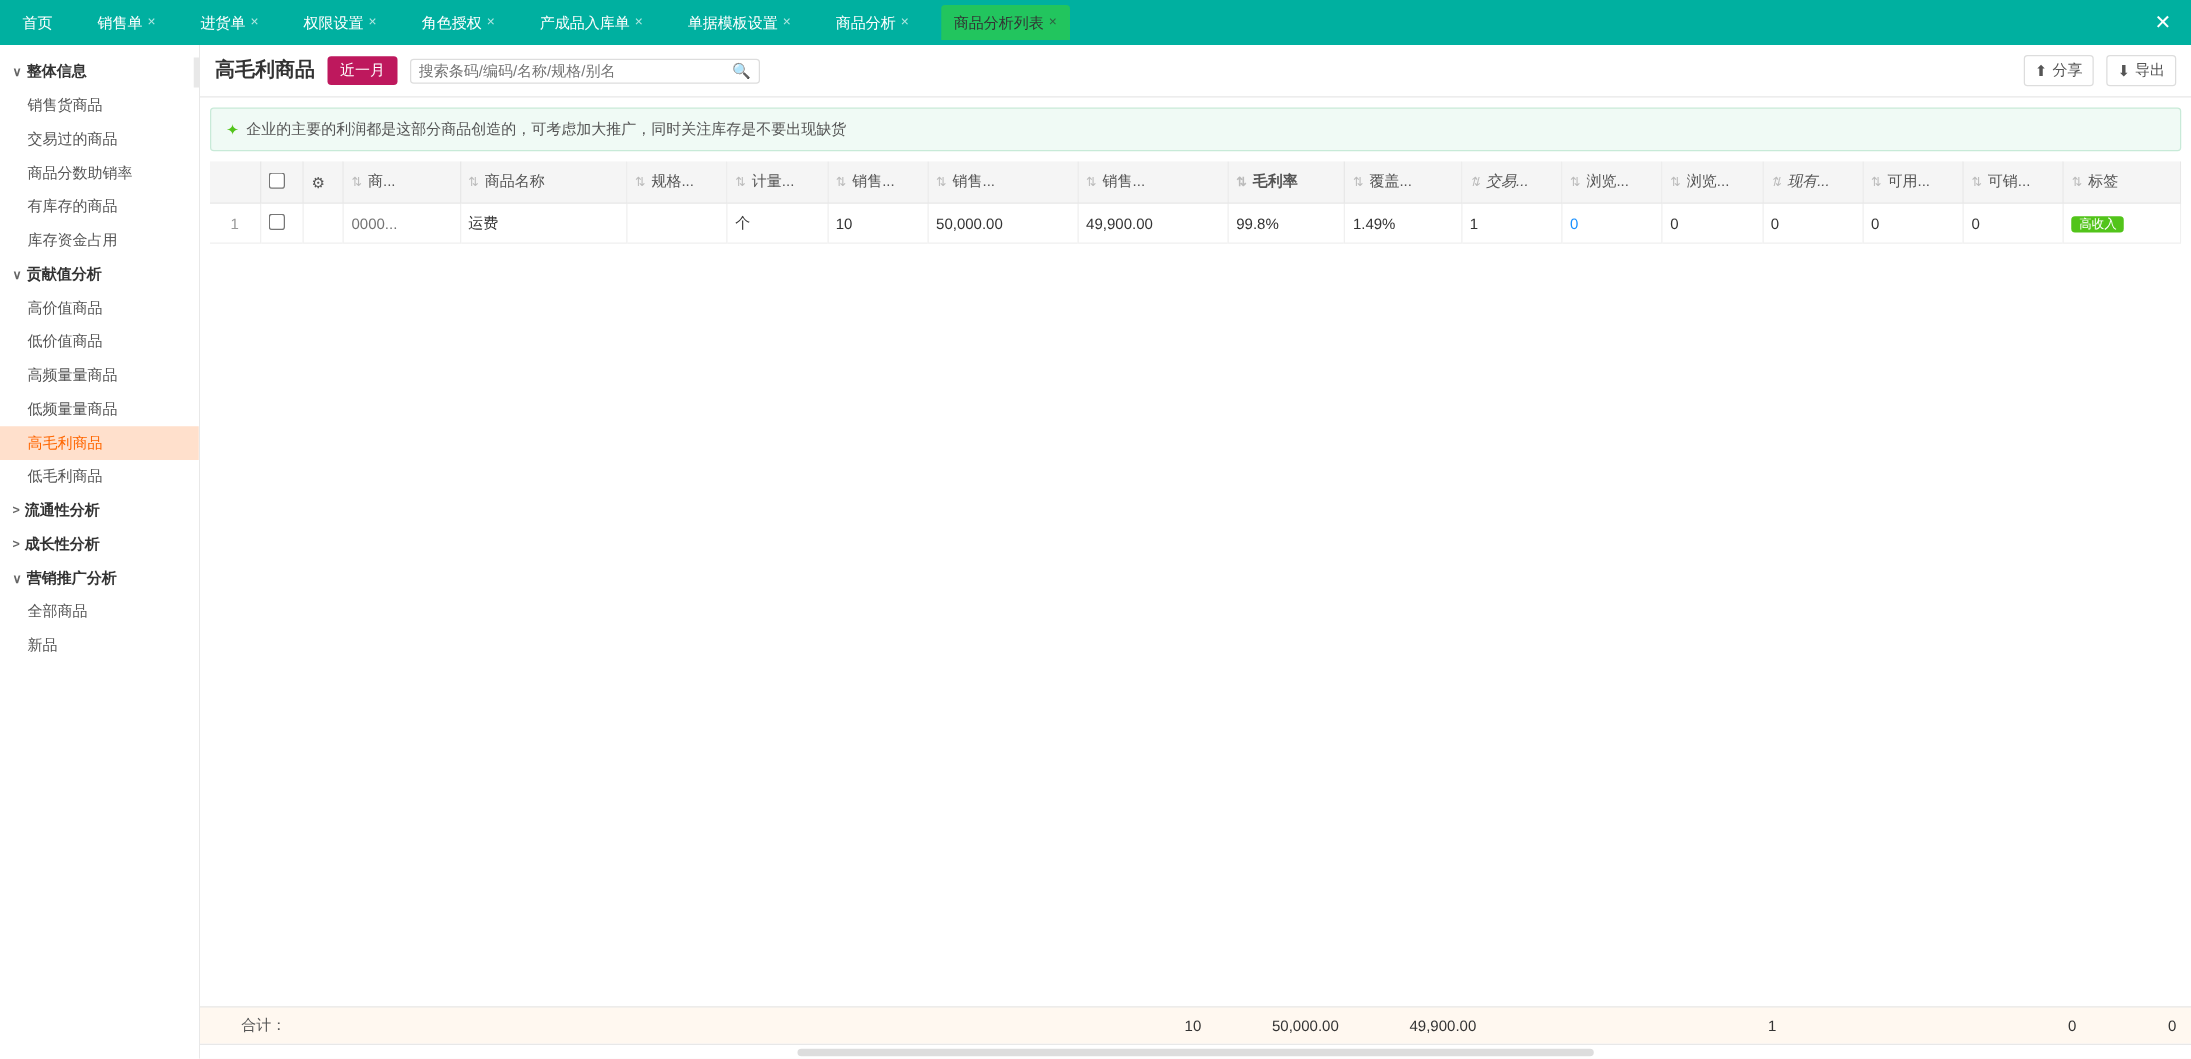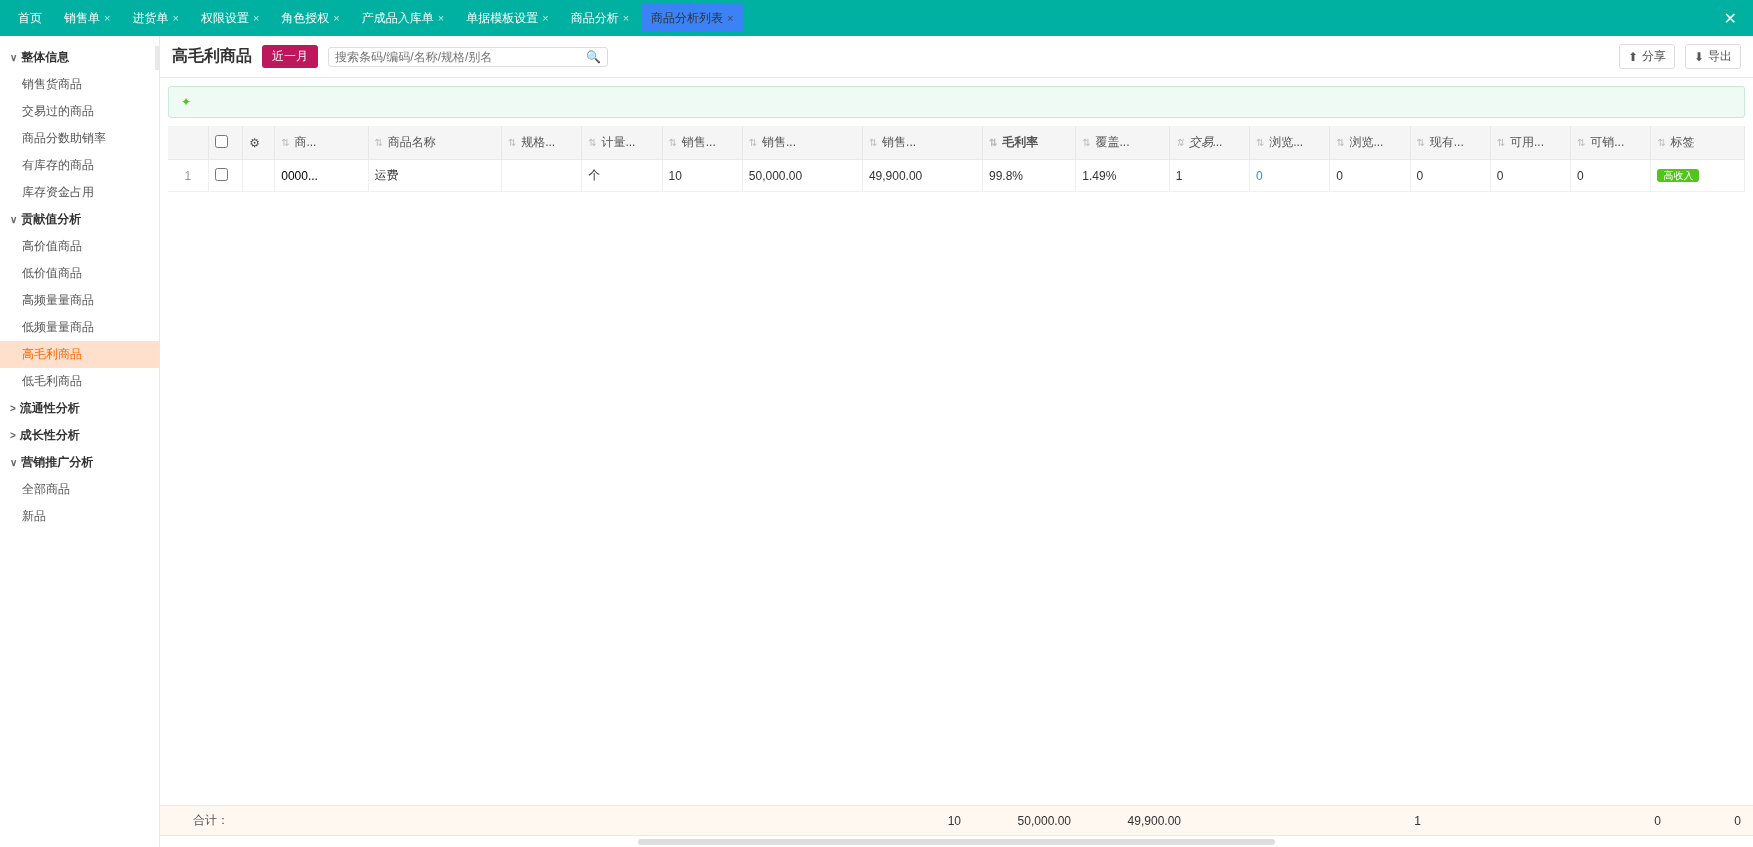--- a/index.html
+++ b/index.html
@@ -19,21 +19,21 @@
       display: flex;
       align-items: center;
       padding: 0 10px;
       height: 28px;
       cursor: pointer;
       border-radius: 3px 3px 0 0;
       color: white;
       white-space: nowrap;
       gap: 4px;
     }
-    .nav-tab.active { background: #3b82f6; color: #333; border-radius: 3px 3px 0 0; }
+    .nav-tab.active { background: #22c55e; color: #333; border-radius: 3px 3px 0 0; }
     .nav-tab .close-x { font-size: 11px; opacity: 0.7; cursor: pointer; }
     .nav-close-btn {
       margin-left: auto;
       color: white;
       cursor: pointer;
       font-size: 16px;
       padding: 0 8px;
     }
 
     
@@ -233,21 +233,21 @@
     
     .table-container::-webkit-scrollbar { height: 6px; width: 6px; }
     .table-container::-webkit-scrollbar-track { background: #f1f1f1; }
     .table-container::-webkit-scrollbar-thumb { background: #ccc; border-radius: 3px; }
   </style>
 </head>
 <body>
 
 <div class="top-nav">
 
-  <div id="nav-tabs-container" style="display:flex;align-items:flex-start;gap:2px;flex:1;">
+  <div id="nav-tabs-container" style="display:flex;align-items:flex-start;gap:16px;flex:1;">
       <div class="nav-tab">
         <span>首页</span>
       </div>
       <div class="nav-tab">
         <span>销售单</span>
         <span class="close-x">×</span>
       </div>
       <div class="nav-tab">
         <span>进货单</span>
         <span class="close-x">×</span>
@@ -347,20 +347,21 @@
         </button>
         <button class="action-btn">
           <span>⬇</span>
           <span>导出</span>
         </button>
       </div>
     </div>
 
     <div class="info-banner">
       <span class="info-icon">✦</span>
+      <span>企业的主要的利润都是这部分商品创造的，可考虑加大推广，同时关注库存是不要出现缺货</span>
     </div>
 
     <div class="table-container">
       <table>
         <thead id="table-head">
             <tr>
               <th style="width: 30px; text-align: center;"></th>
               <th style="width: 24px;"><input type="checkbox" style=""></th>
               <th style="width: 24px;">⚙</th>
               <th style="width: 70px;"><span class="col-sort">⇅ </span><span>商...</span></th>
@@ -368,32 +369,32 @@
               <th style="width: 60px;"><span class="col-sort">⇅ </span><span>规格...</span></th>
               <th style="width: 60px;"><span class="col-sort">⇅ </span><span>计量...</span></th>
               <th style="width: 60px;"><span class="col-sort">⇅ </span><span>销售...</span></th>
               <th style="width: 90px;"><span class="col-sort">⇅ </span><span>销售...</span></th>
               <th style="width: 90px;"><span class="col-sort">⇅ </span><span>销售...</span></th>
               <th style="width: 70px; font-weight: bold;"><span class="col-sort">⇅ </span><span>毛利率</span></th>
               <th style="width: 70px;"><span class="col-sort">⇅ </span><span>覆盖...</span></th>
               <th style="width: 60px; font-style: italic;"><span class="col-sort">⇅ </span><span>交易...</span></th>
               <th style="width: 60px;"><span class="col-sort">⇅ </span><span>浏览...</span></th>
               <th style="width: 60px;"><span class="col-sort">⇅ </span><span>浏览...</span></th>
-              <th style="width: 60px;"><span class="col-sort">⇅ </span><span>现有...</span></th>
+              <th style="width: 60px; font-style: italic;"><span class="col-sort">⇅ </span><span>现有...</span></th>
               <th style="width: 60px;"><span class="col-sort">⇅ </span><span>可用...</span></th>
               <th style="width: 60px; margin-left: 36px;"><span class="col-sort">⇅ </span><span>可销...</span></th>
               <th style="width: 70px;"><span class="col-sort">⇅ </span><span>标签</span></th>
             </tr>
           </thead>
         <tbody id="table-body">
             <tr>
               <td style="text-align: center; color: rgb(153, 153, 153);">1</td>
               <td><input type="checkbox" style=""></td>
               <td></td>
-              <td style="color: #000000;">0000...</td>
+              <td style="color: #737373;">0000...</td>
               <td>运费</td>
               <td></td>
               <td>个</td>
               <td>10</td>
               <td>50,000.00</td>
               <td>49,900.00</td>
               <td>99.8%</td>
               <td>1.49%</td>
               <td>1</td>
               <td><span class="link-text">0</span></td>

